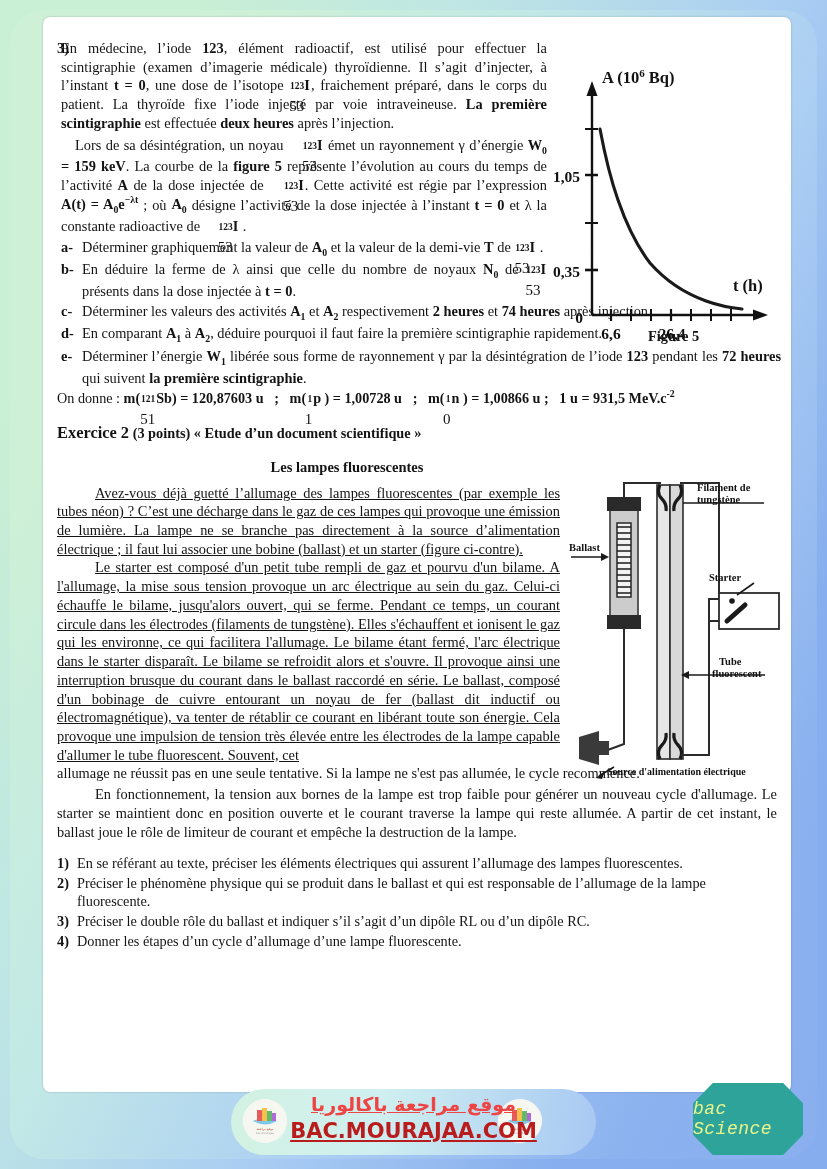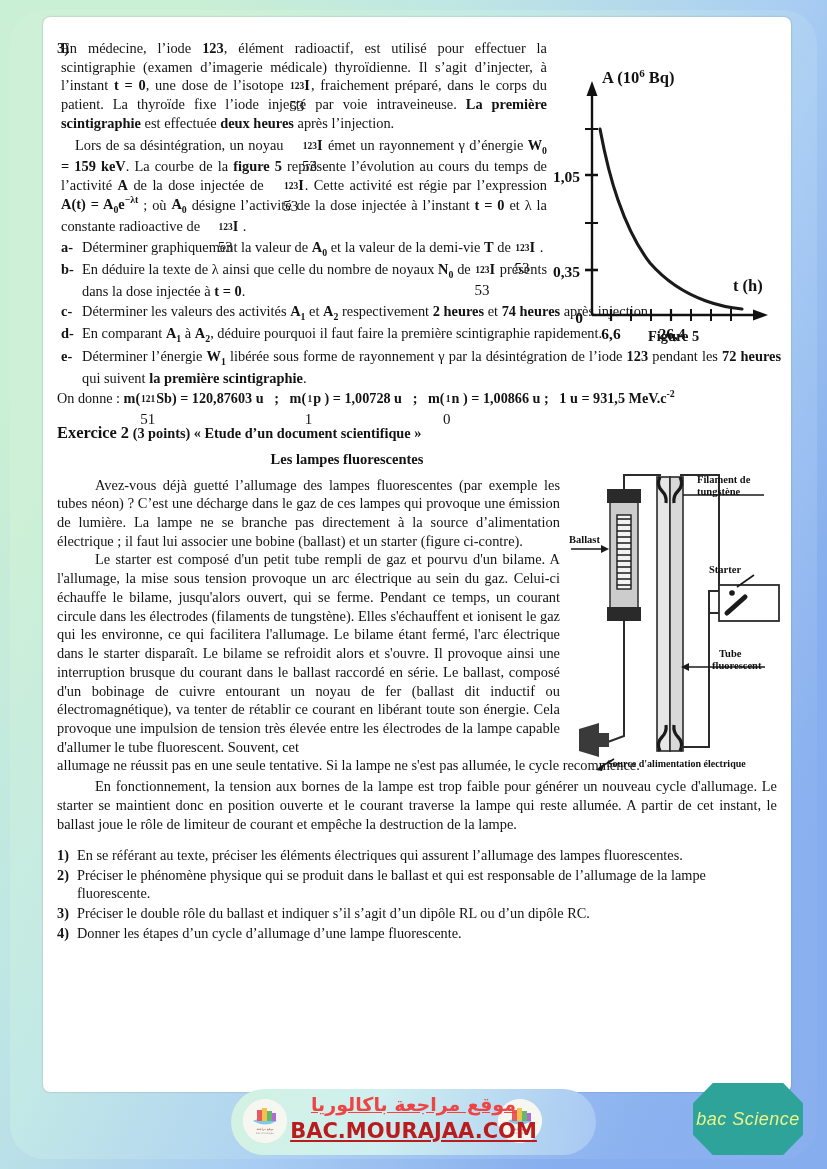--- a/index.html
+++ b/index.html
@@ -154,29 +154,30 @@
     margin-top: 15px;
     font-size: 15.6px;
   }
   .ex3-title .big { font-weight: bold; font-size: 16.4px; }
   .ex3-title .rest { font-weight: bold; font-size: 14.3px; }
 
   .ex3-subtitle {
     text-align: center;
     font-weight: bold;
     font-size: 14.5px;
-    margin-top: 6px;
+    margin-top: 14px;
     padding-right: 140px;
   }
 
   .ex3-body { position: relative; margin-top: 7px; }
   .ex3-col { width: 503px; }
   .ex3-col p {
     text-align: justify;
     text-indent: 38px;
+    text-decoration: underline;
   }
   .fullwidth { width: 720px; }
 
   
   .lampfig {
     position: absolute;
     left: 512px;
     top: -5px;
     width: 222px;
     height: 300px;
@@ -266,21 +267,21 @@
     clip-path: polygon(18% 0%, 82% 0%, 100% 28%, 100% 72%, 82% 100%, 18% 100%, 0% 72%, 0% 28%);
   }
   .bacsci-text {
     position: absolute;
     left: 0; top: 0;
     width: 110px; height: 72px;
     display: flex;
     align-items: center;
     justify-content: center;
     color: #e9f58a;
-    font-family: Liberation Sans, sans-serif;
+    font-family: Liberation Mono, monospace;
     font-style: italic;
     font-size: 18px;
     letter-spacing: 0.5px;
   }
 </style>
 </head>
 <body>
 
 <div class="page-frame"></div>
 
@@ -301,21 +302,21 @@
         </div>
 
         <ul class="sublist">
           <li class="narrow">
             <span class="lbl">a-</span>
             <span>Déterminer graphiquement la valeur de </span><b><span>A</span><sub class="sm">0</sub></b><span> et la valeur de la demi-vie </span><b>T</b><span> de </span><span class="nuc"><span class="ab"><span class="top">123</span><span class="bot">53</span></span><span class="sym">I</span></span><span> .</span>
           </li>
 
           <li class="narrow">
             <span class="lbl">b-</span>
-            <span>En déduire la texte de λ ainsi que celle du nombre de noyaux </span><b><span>N</span><sub class="sm">0</sub></b><span> de </span><span class="nuc"><span class="ab"><span class="top">123</span><span class="bot">53</span></span><span class="sym">I</span></span><span> présents dans la dose injectée à </span><b>t = 0</b><span>.</span>
+            <span>En déduire la ferme de λ ainsi que celle du nombre de noyaux </span><b><span>N</span><sub class="sm">0</sub></b><span> de </span><span class="nuc"><span class="ab"><span class="top">123</span><span class="bot">53</span></span><span class="sym">I</span></span><span> présents dans la dose injectée à </span><b>t = 0</b><span>.</span>
           </li>
 
           <li class="fullwidth">
             <span class="lbl">c-</span>
             <span>Déterminer les valeurs des activités <b>A<sub class="sm">1</sub></b> et <b>A<sub class="sm">2</sub></b> respectivement <b>2 heures</b> et <b>74 heures</b> après injection.</span>
           </li>
 
           <li class="fullwidth">
             <span class="lbl">d-</span>
             <span>En comparant <b>A<sub class="sm">1</sub></b> à <b>A<sub class="sm">2</sub></b>, déduire pourquoi il faut faire la première scintigraphie rapidement.</span>

